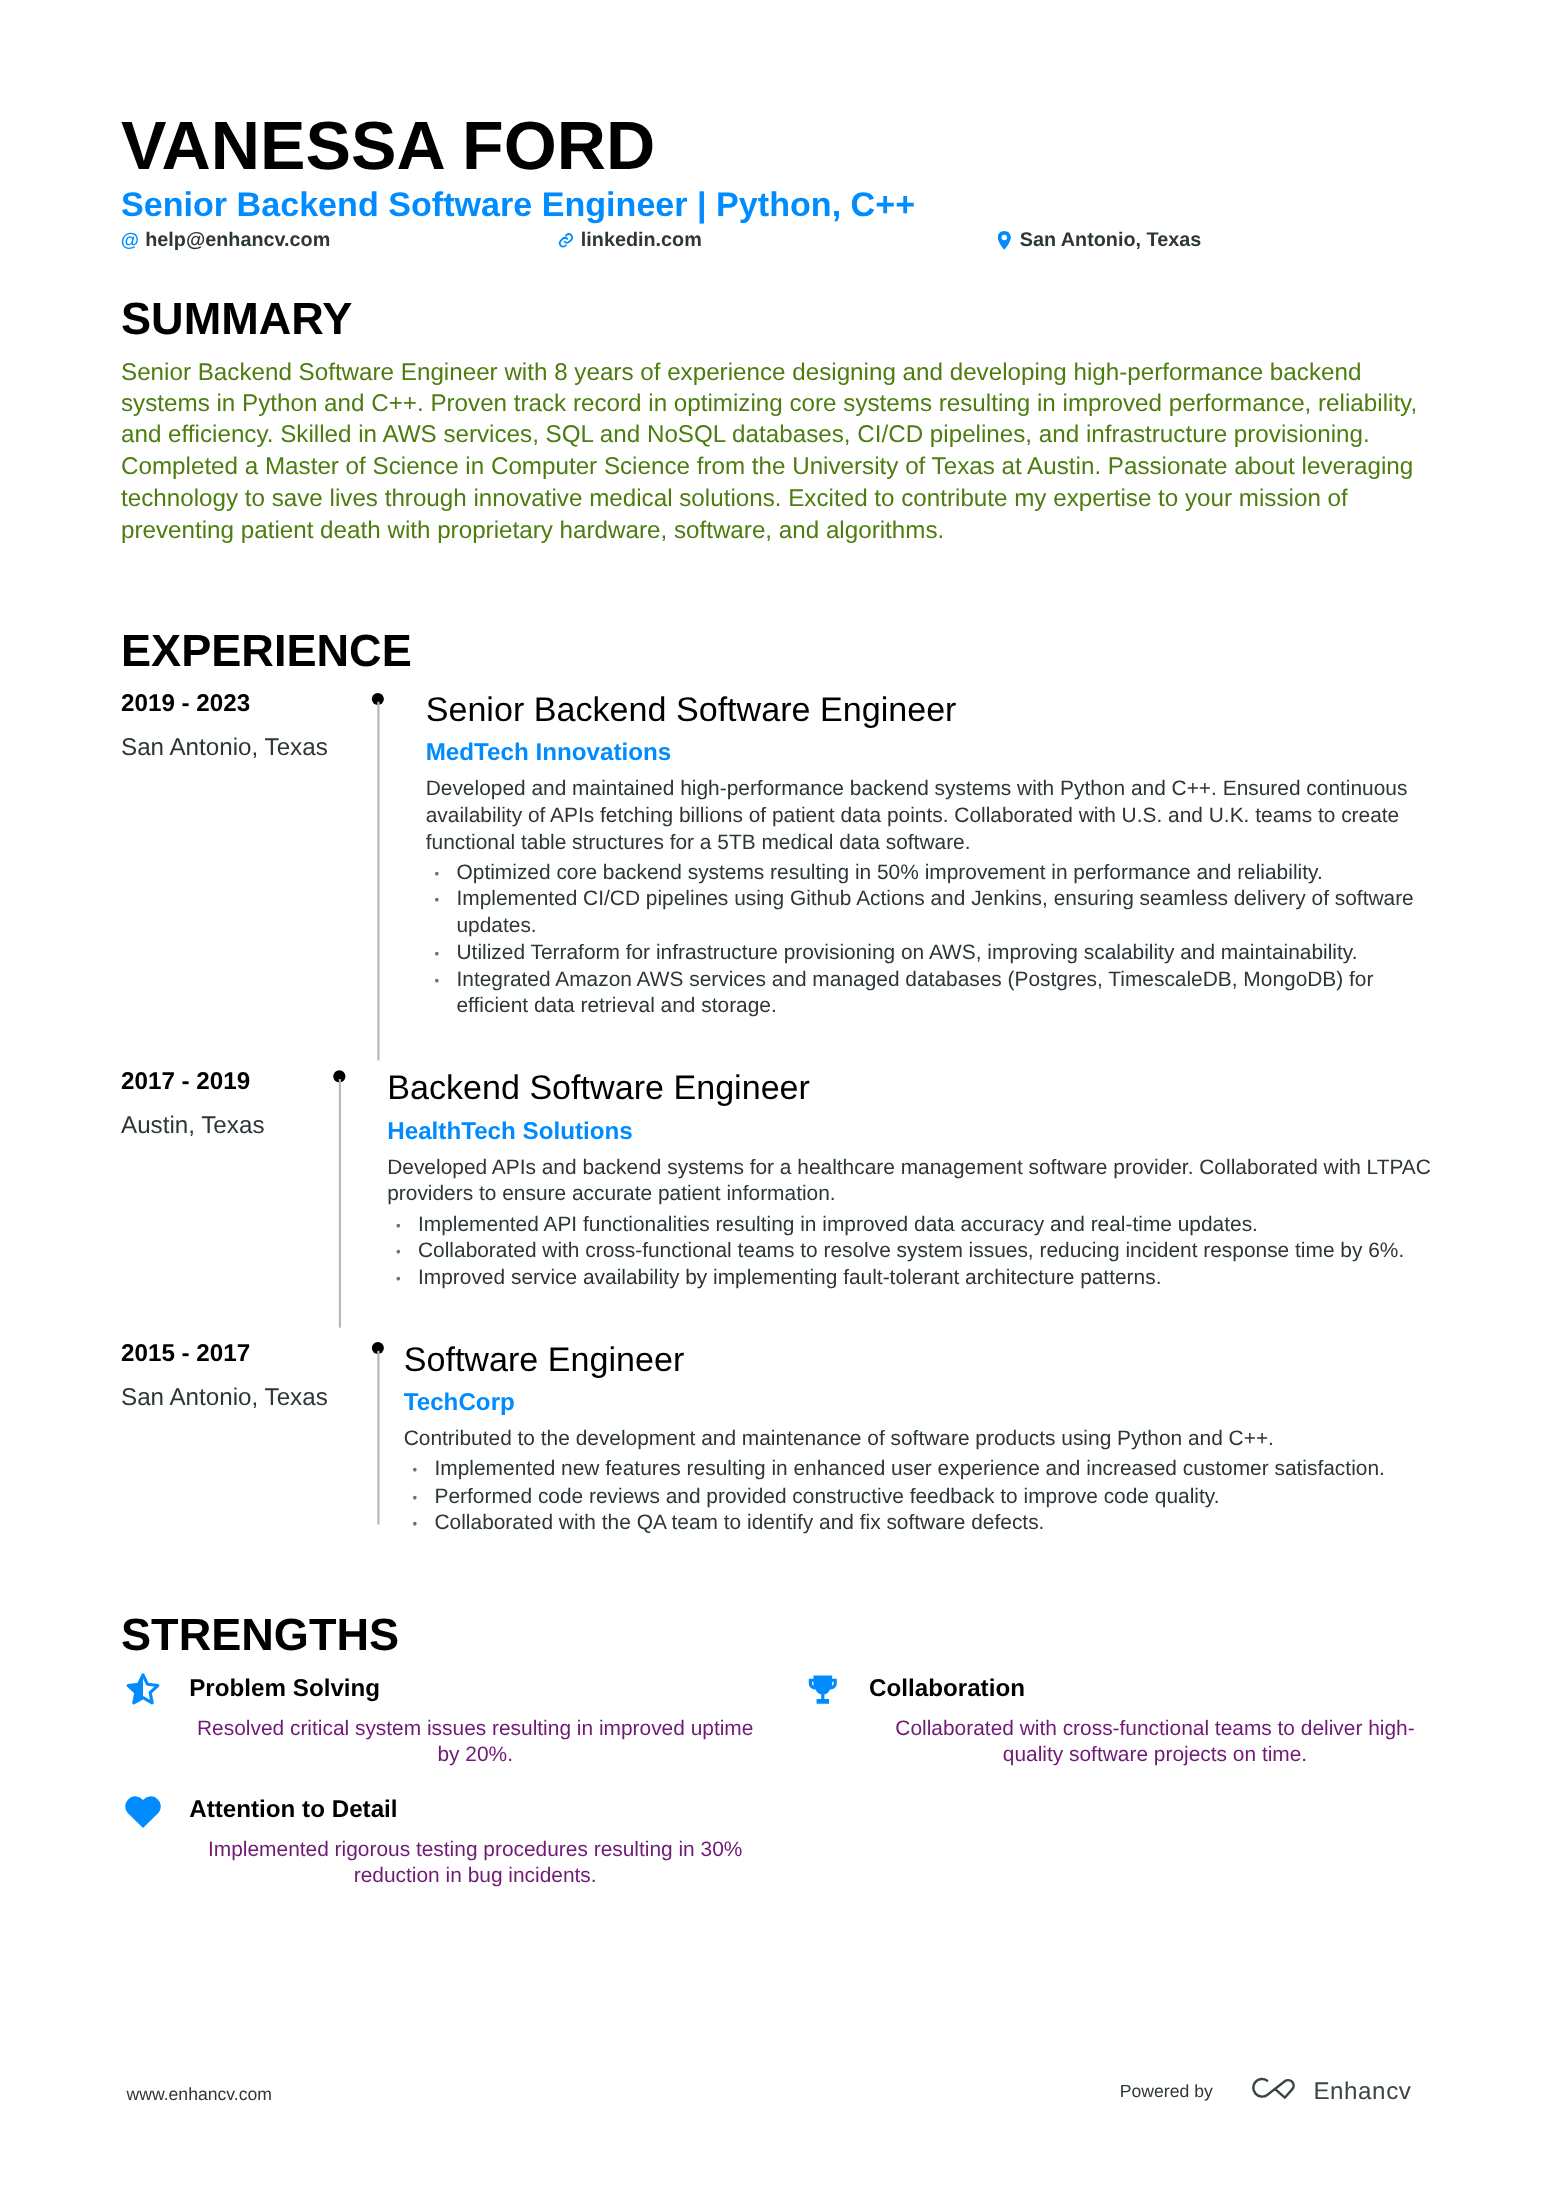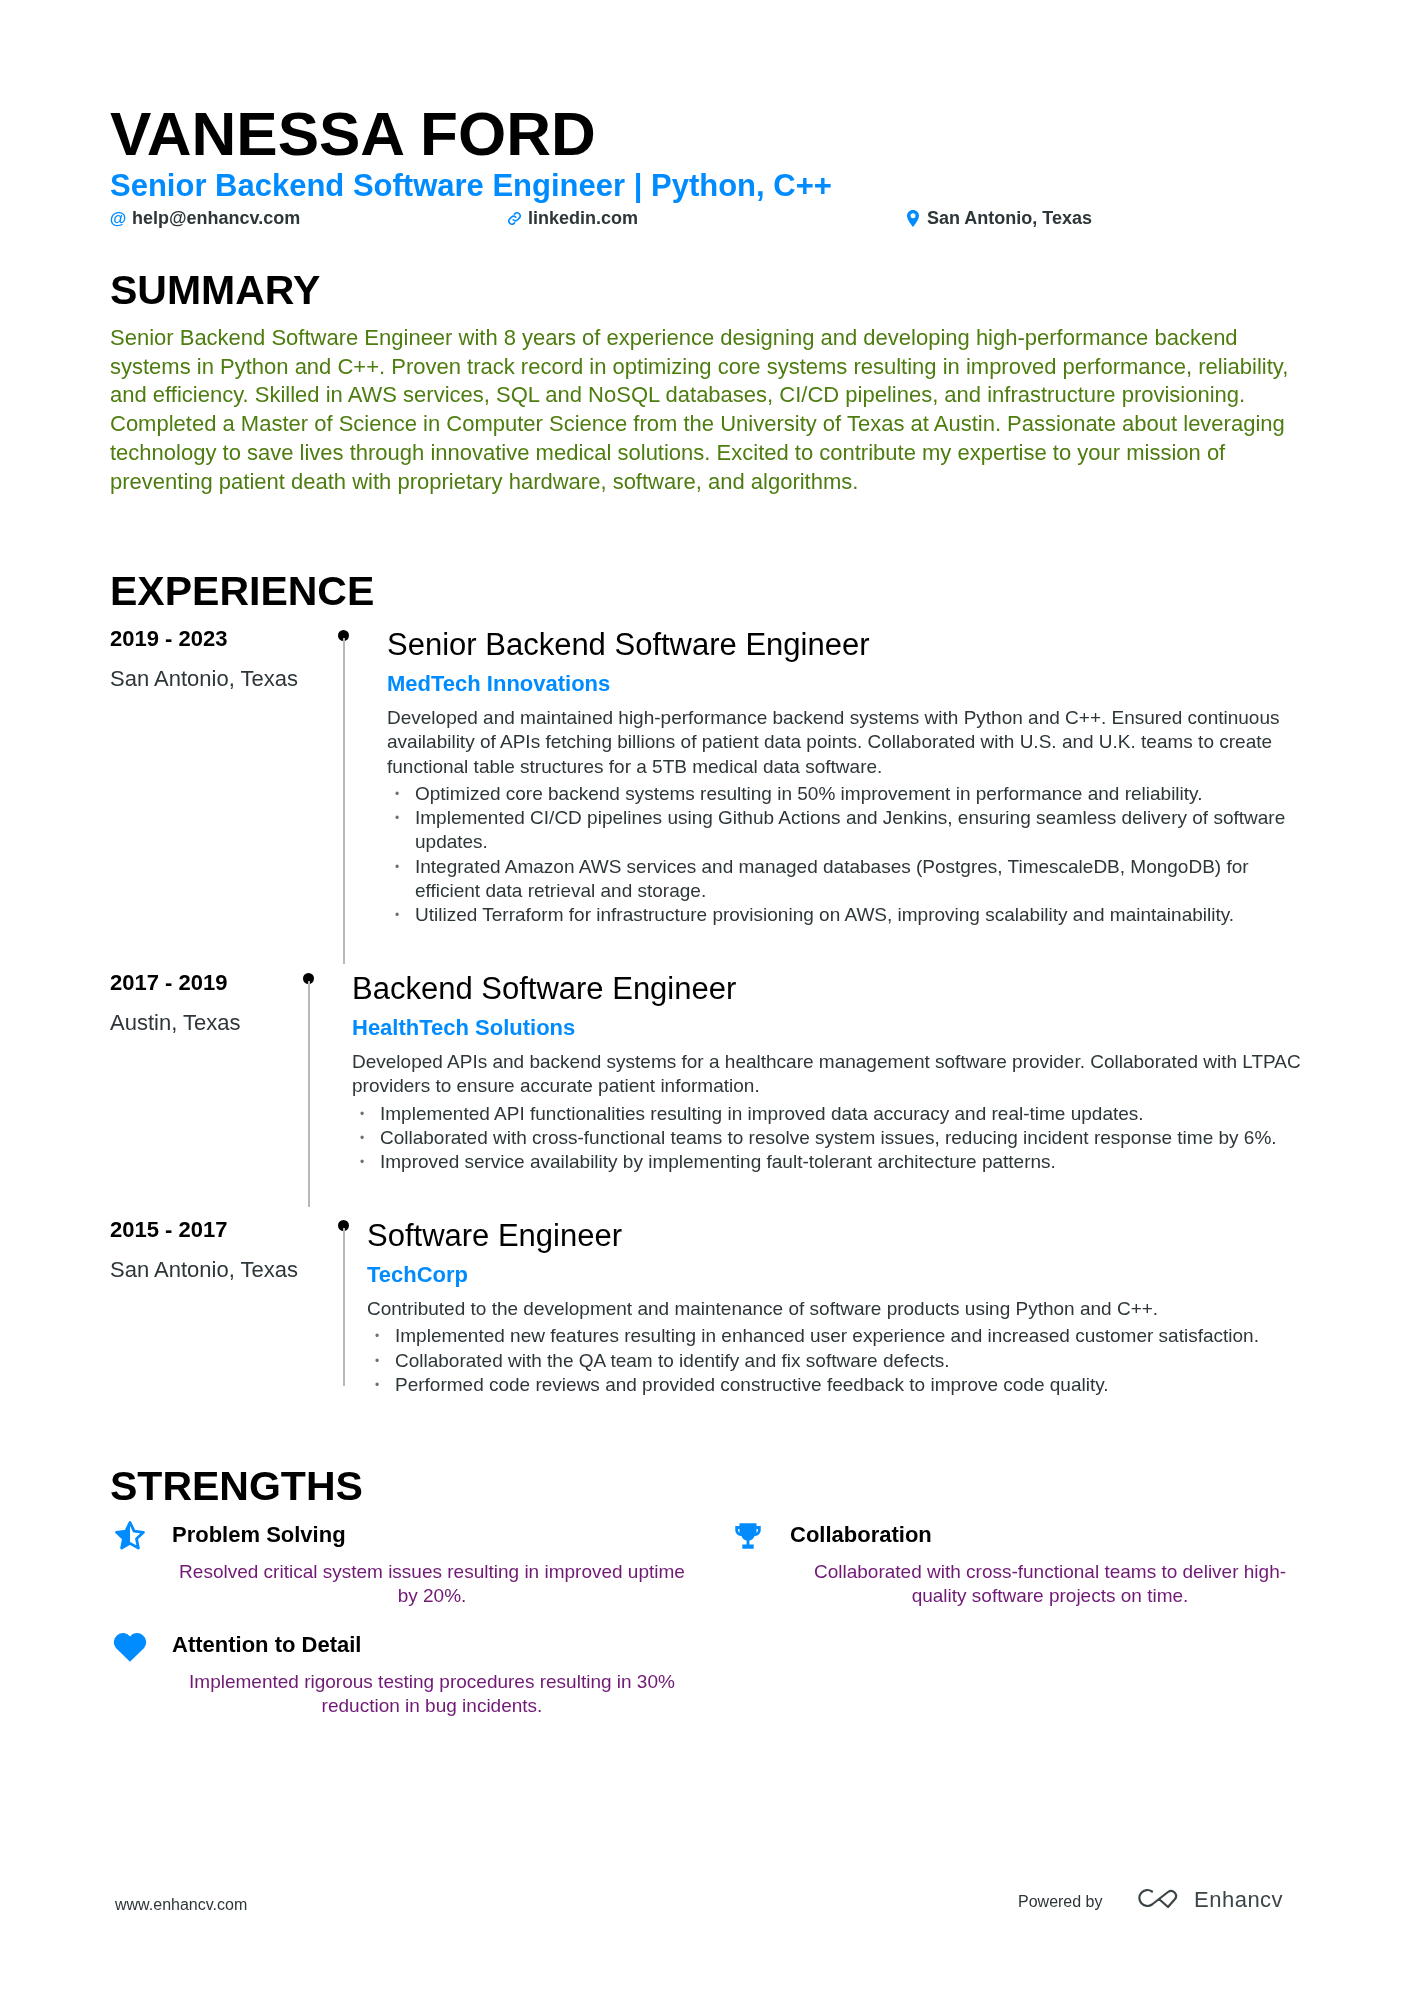--- a/index.html
+++ b/index.html
@@ -85,22 +85,22 @@
     <div class="job-loc" style="top:666px;">San Antonio, Texas</div>
     <div class="dot" style="left:338px; top:630px;"></div>
     <div class="vline" style="left:343px; top:638px; height:326px;"></div>
     <div class="job-body" style="left:387px; top:626px; width:920px;">
       <div class="job-role">Senior Backend Software Engineer</div>
       <div class="job-company">MedTech Innovations</div>
       <div class="job-desc">Developed and maintained high-performance backend systems with Python and C++. Ensured continuous availability of APIs fetching billions of patient data points. Collaborated with U.S. and U.K. teams to create functional table structures for a 5TB medical data software.</div>
       <ul style="list-style:none; margin-top:3px;">
         <li class="bullet">Optimized core backend systems resulting in 50% improvement in performance and reliability.</li>
         <li class="bullet">Implemented CI/CD pipelines using Github Actions and Jenkins, ensuring seamless delivery of software updates.</li>
+        <li class="bullet">Utilized Terraform for infrastructure provisioning on AWS, improving scalability and maintainability.</li>
         <li class="bullet">Integrated Amazon AWS services and managed databases (Postgres, TimescaleDB, MongoDB) for efficient data retrieval and storage.</li>
-        <li class="bullet">Utilized Terraform for infrastructure provisioning on AWS, improving scalability and maintainability.</li>
       </ul>
     </div>
   </div>
 
   <div>
     <div class="job-date" style="top:970px;">2017 - 2019</div>
     <div class="job-loc" style="top:1010px;">Austin, Texas</div>
     <div class="dot" style="left:303px; top:973px;"></div>
     <div class="vline" style="left:308px; top:981px; height:226px;"></div>
     <div class="job-body" style="left:352px; top:970px; width:960px;">
@@ -119,22 +119,22 @@
     <div class="job-date" style="top:1217px;">2015 - 2017</div>
     <div class="job-loc" style="top:1257px;">San Antonio, Texas</div>
     <div class="dot" style="left:338px; top:1220px;"></div>
     <div class="vline" style="left:343px; top:1228px; height:158px;"></div>
     <div class="job-body" style="left:367px; top:1217px; width:920px;">
       <div class="job-role">Software Engineer</div>
       <div class="job-company">TechCorp</div>
       <div class="job-desc">Contributed to the development and maintenance of software products using Python and C++.</div>
       <ul style="list-style:none; margin-top:3px;">
         <li class="bullet">Implemented new features resulting in enhanced user experience and increased customer satisfaction.</li>
+        <li class="bullet">Performed code reviews and provided constructive feedback to improve code quality.</li>
         <li class="bullet">Collaborated with the QA team to identify and fix software defects.</li>
-        <li class="bullet">Performed code reviews and provided constructive feedback to improve code quality.</li>
       </ul>
     </div>
   </div>
 
   <div class="section-title str-title">STRENGTHS</div>
 
   <div class="strength" style="left:112px; top:1518px;">
     <div class="s-icon">
       <svg width="34" height="34" viewBox="0 0 24 24">
         <defs>

